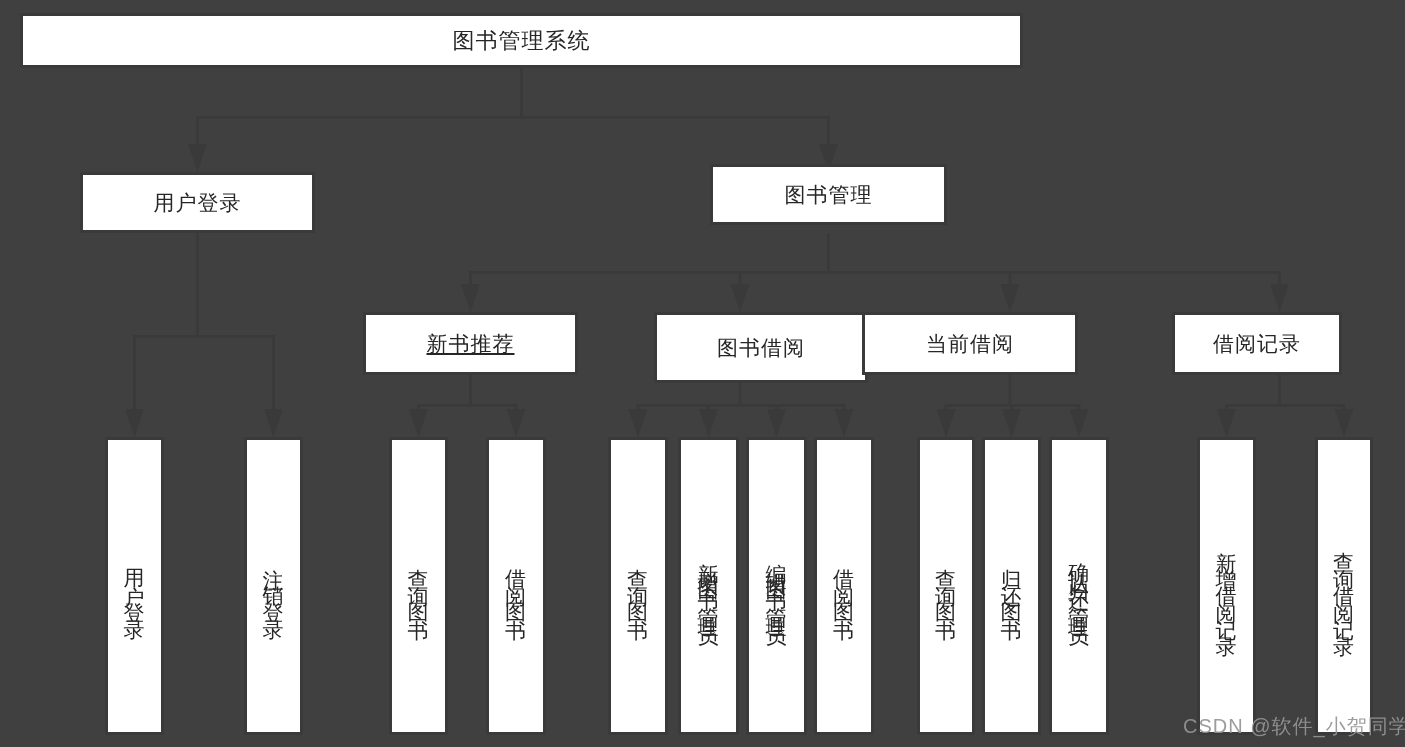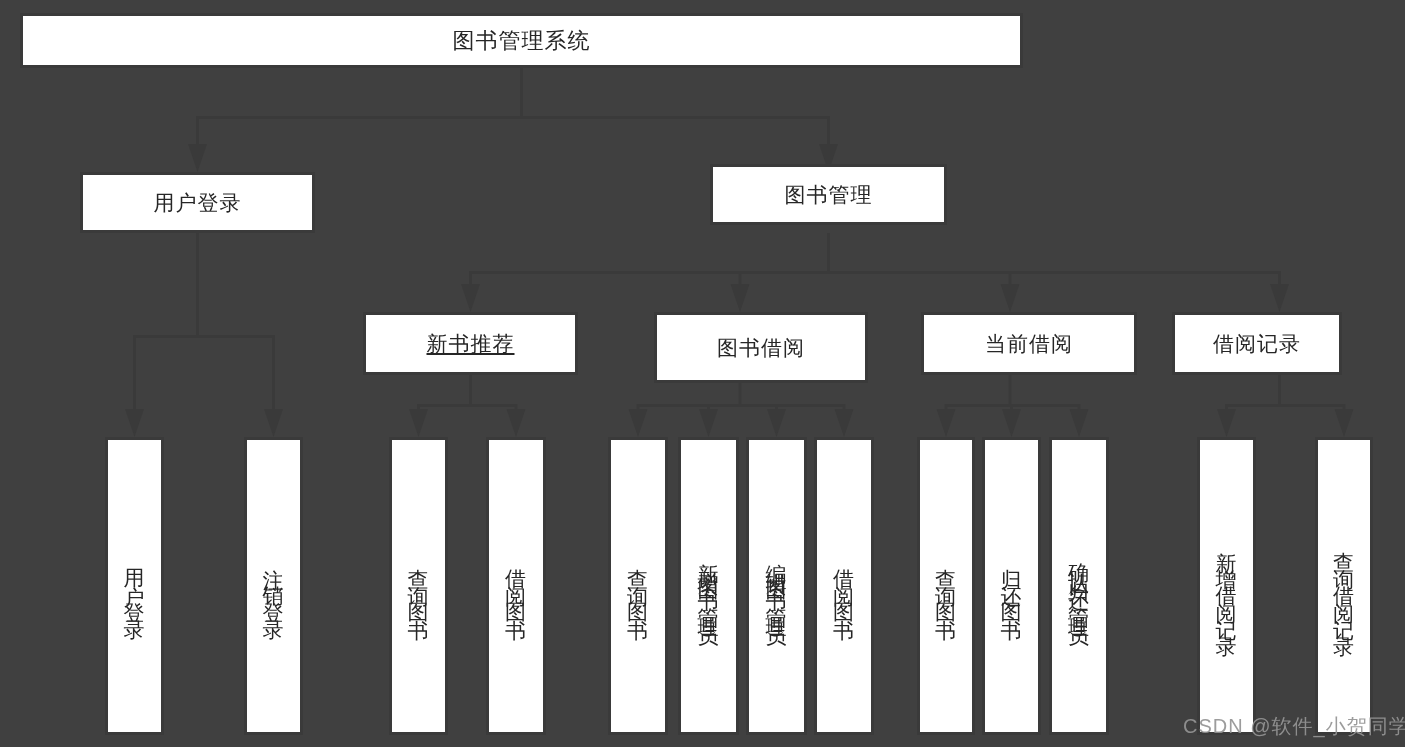--- a/index.html
+++ b/index.html
@@ -25,21 +25,21 @@
     justify-content: center;
     color: #262626;
     font-size: 21px;
     letter-spacing: 1px;
   }
   .root   { left: 20px;   top: 13px;  width: 1003px; height: 55px; font-size: 22px; }
   .l2a    { left: 80px;   top: 172px; width: 235px;  height: 61px; }
   .l2b    { left: 710px;  top: 164px; width: 237px;  height: 61px; }
   .l3a    { left: 363px;  top: 312px; width: 215px;  height: 63px; text-decoration: underline; }
   .l3b    { left: 633px;  top: 312px; width: 214px;  height: 71px; margin-left: 21px; }
-  .l3c    { left: 921px;  top: 312px; width: 216px;  height: 63px; }
+  .l3c    { left: 862px;  top: 312px; width: 216px;  height: 63px; }
   .l3d    { left: 1172px; top: 312px; width: 170px;  height: 63px; }
   .leaf   { top: 437px; height: 298px; }
   .leaf span {
     writing-mode: vertical-rl;
     text-orientation: mixed;
     letter-spacing: 17px;
     font-size: 21px;
     line-height: 1;
     white-space: nowrap;
   }

